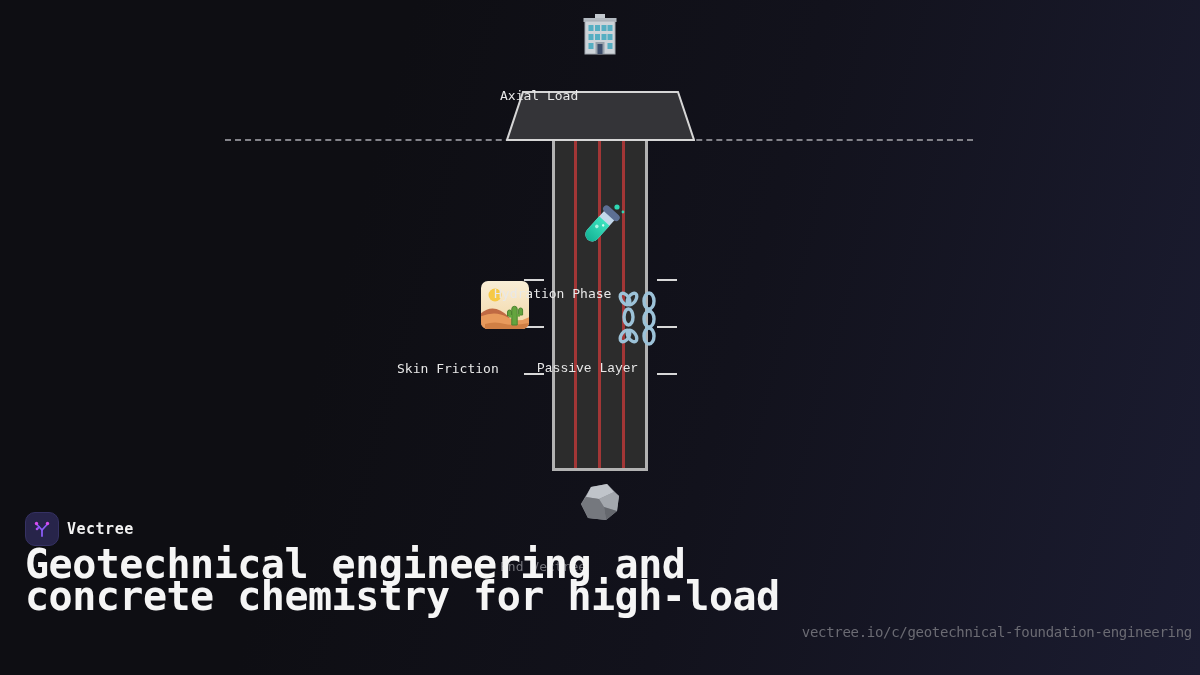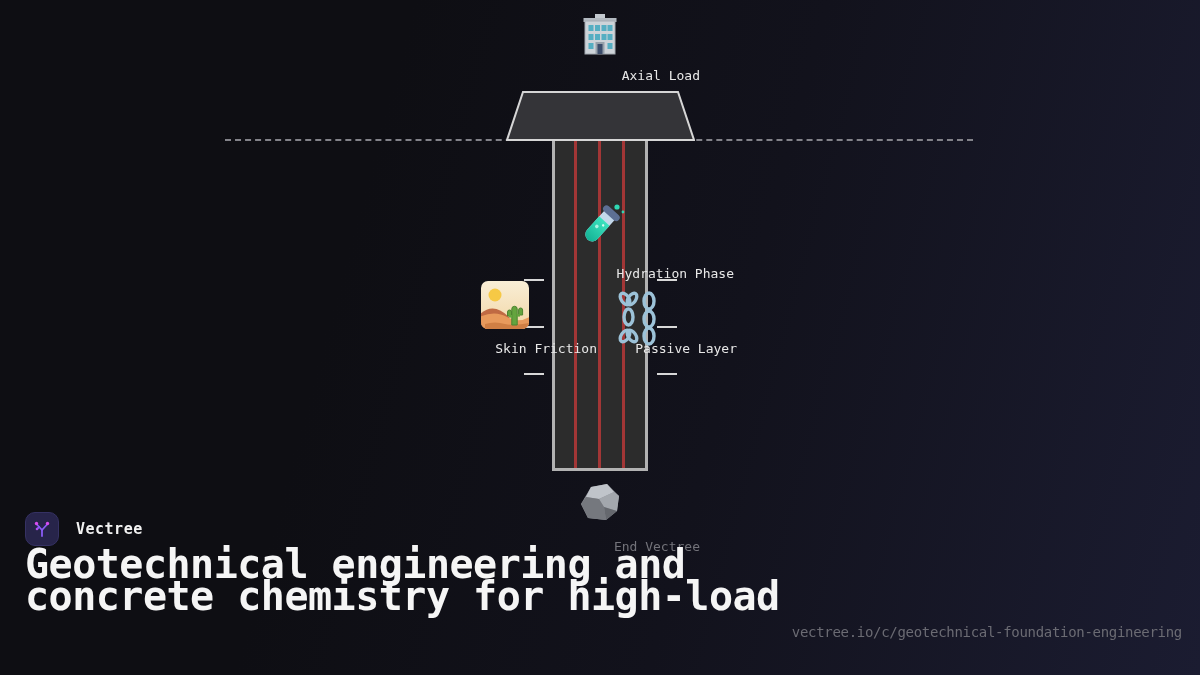--- a/index.html
+++ b/index.html
@@ -14,35 +14,35 @@
   .pile-shaft{
     left:552px;top:140px;width:96px;height:331px;box-sizing:border-box;
     background:#2c2c2c;border:3px solid #b2b2b2;border-top:none;z-index:2;
   }
   .rebar{position:absolute;top:0;bottom:0;width:3px;background:#a23636;}
   .rebar.r1{left:19px;} .rebar.r2{left:43px;} .rebar.r3{left:67px;}
   .pile-cap{left:506px;top:91px;z-index:3;}
   .tick{height:2px;width:20px;background:#d8d8d8;z-index:4;}
   .icon{z-index:5;}
   .dlabel{
-    z-index:6;text-align:right;font-size:13px;letter-spacing:0px;
-    color:#e8e8e8;white-space:nowrap;
+    z-index:6;text-align:left;font-size:13px;letter-spacing:0px;
+    color:#e8e8e8;white-space:nowrap;margin-top:20px;
   }
   .dlabel.dim{color:#73737a;}
   
   .logo-badge{
     left:25px;top:512px;width:34px;height:34px;border-radius:10px;
     background:#27244a;border:1px solid #353163;box-sizing:border-box;z-index:7;
     display:flex;align-items:center;justify-content:center;
   }
-  .brand-name{left:67px;top:520px;font-size:15px;font-weight:bold;color:#f2f2f2;letter-spacing:.5px;z-index:7;margin-left:9px;}
+  .brand-name{left:67px;top:520px;font-size:15px;font-weight:bold;color:#f2f2f2;letter-spacing:.5px;z-index:7;}
   .headline{left:25px;top:548px;width:780px;z-index:7;color:#f5f5f5;
     font-size:40px;font-weight:bold;line-height:32px;letter-spacing:-.5px;}
   .headline .line{white-space:nowrap;}
-  .page-url{right:18px;top:624px;font-size:14px;color:#6b6b73;letter-spacing:-.3px;z-index:7;}
+  .page-url{right:8px;top:624px;font-size:14px;color:#6b6b73;letter-spacing:-.3px;z-index:7;}
 </style>
 </head>
 <body>
 
 <div class="card">
 
   <div class="abs icon" style="left:576px;top:10px;width:48px;height:48px;">
     <svg width="48" height="48" viewBox="0 0 48 48">
       <rect x="19" y="4" width="10" height="6" fill="#c3c9cf"></rect>
       <rect x="7.5" y="8" width="33" height="4" fill="#b3bac1"></rect>
@@ -141,21 +141,21 @@
         <ellipse cx="16" cy="9" rx="3.8" ry="6.5" transform="rotate(34 16 9)"></ellipse>
         <ellipse cx="12.5" cy="27" rx="4.5" ry="8"></ellipse>
         <ellipse cx="9" cy="46" rx="3.8" ry="6.5" transform="rotate(34 9 46)"></ellipse>
         <ellipse cx="16" cy="46" rx="3.8" ry="6.5" transform="rotate(-34 16 46)"></ellipse>
         <ellipse cx="33" cy="11" rx="5" ry="8"></ellipse>
         <ellipse cx="33" cy="29" rx="5" ry="8"></ellipse>
         <ellipse cx="33" cy="46" rx="5" ry="8"></ellipse>
       </g>
     </svg>
   </div>
-  <div class="abs dlabel" style="left:537px;top:341px;width:200px;">Passive Layer</div>
+  <div class="abs dlabel" style="left:537px;top:341px;width:200px;font-family:Liberation Mono, monospace;">Passive Layer</div>
 
   <div class="abs icon" style="left:576px;top:480px;width:48px;height:46px;">
     <svg width="48" height="46" viewBox="0 0 48 46">
       <polygon points="15,7 31,4 43,16 41,31 30,40 12,38 5,24" fill="#90939a"></polygon>
       <polygon points="15,7 31,4 38,12 23,19 10,17" fill="#c0c4ca"></polygon>
       <polygon points="23,19 38,12 43,16 41,31 28,27" fill="#a3a7ad"></polygon>
       <polygon points="10,17 23,19 28,27 30,40 12,38 5,24" fill="#75787e"></polygon>
       <polygon points="28,27 41,31 30,40" fill="#65686e"></polygon>
     </svg>
   </div>

